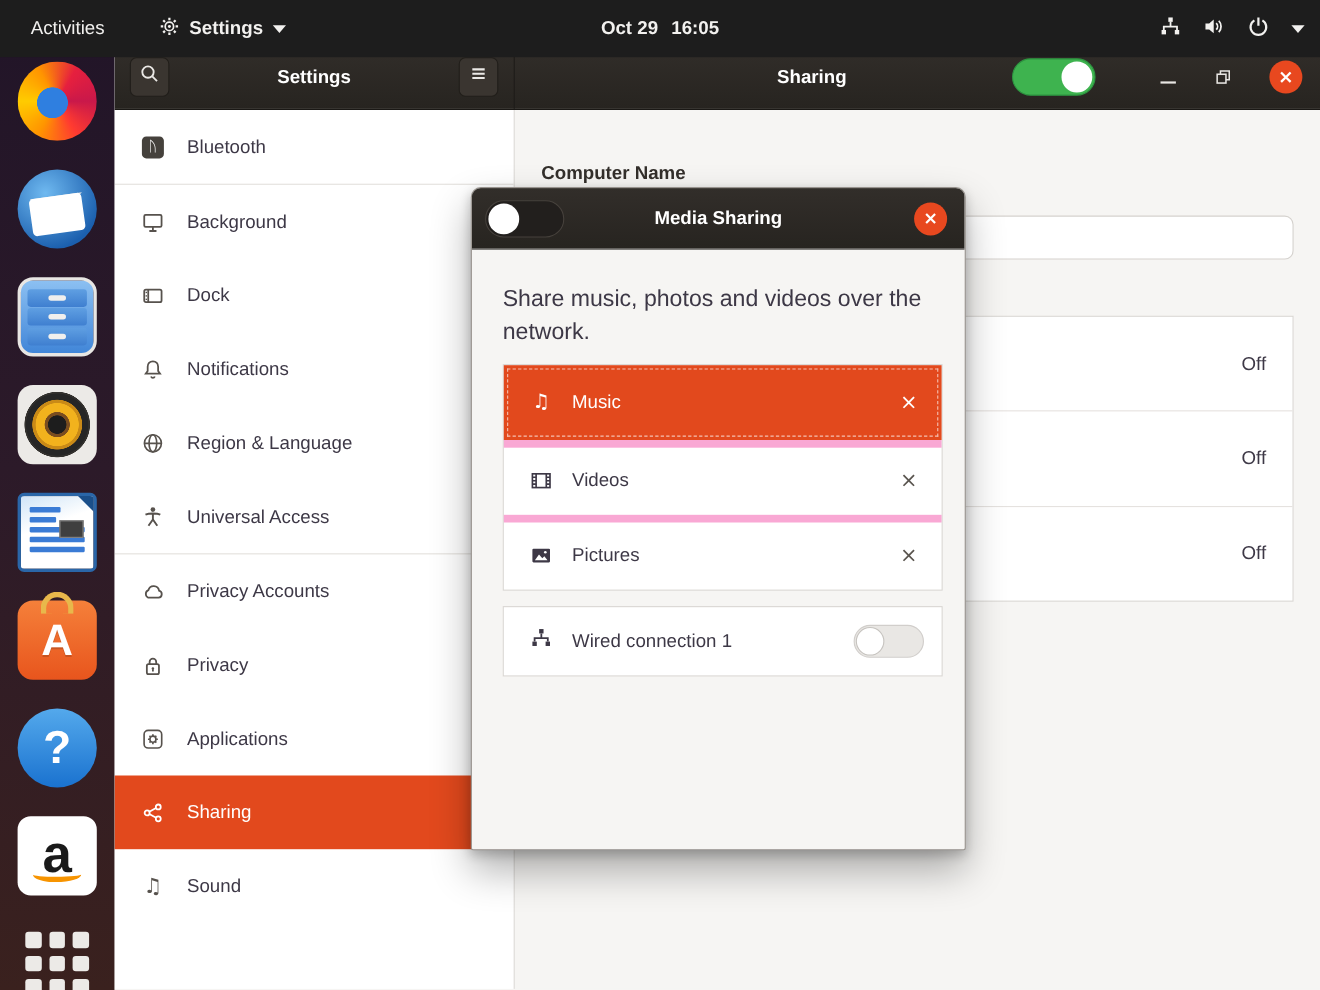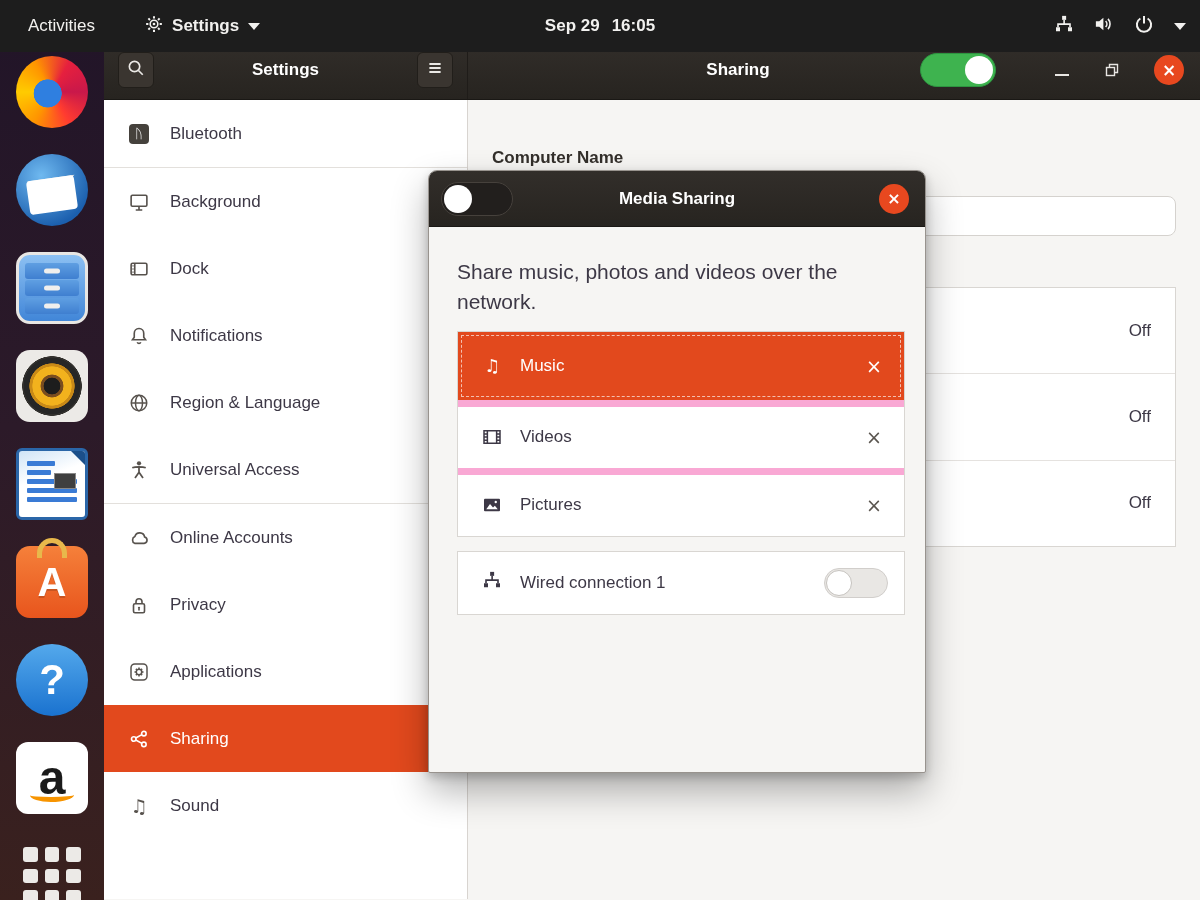--- a/index.html
+++ b/index.html
@@ -106,21 +106,21 @@
   .cn-input { position:absolute; left:24px; right:24px; top:96px; height:40px; background:#fff;
     border:1px solid #d5d2ce; border-radius:8px; font-size:16px; padding:0 12px; color:#3d3846; }
   .share-list { position:absolute; left:24px; right:24px; top:187px; height:260px; background:#fff;
     border:1px solid #d9d6d2; display:flex; flex-direction:column; }
   .share-row { flex:1; display:flex; align-items:center; justify-content:flex-end; padding-right:24px;
     color:#3d3846; font-size:17px; }
   .share-row + .share-row { border-top:1px solid #e5e2df; }
 
   
   .dialog {
-    position:absolute; left:428px; top:170px; width:498px; height:603px; z-index:60;
+    position:absolute; left:428px; top:170px; width:450px; height:603px; z-index:60;
     background:#f6f5f3; border:1px solid #98938e; border-radius:9px 9px 2px 2px;
     box-shadow:0 18px 36px rgba(0,0,0,.30), 0 4px 10px rgba(0,0,0,.2);
   }
   .dlg-header { height:56px; background:linear-gradient(180deg,#322e2a,#272420); border-bottom:1px solid #1a1815;
     border-radius:8px 8px 0 0; display:flex; align-items:center; position:relative; color:#fff; }
   .dlg-toggle { position:absolute; left:12px; width:72px; height:34px; border-radius:17px; background:#221f1d; border:1px solid #46413c; }
   .dlg-toggle .knob { position:absolute; left:2px; top:2px; width:28px; height:28px; border-radius:50%; background:#fff; }
   .dlg-title { width:100%; text-align:center; font-weight:bold; font-size:17px; }
   .dlg-close { position:absolute; right:16px; width:30px; height:30px; border-radius:50%; background:#e8481f;
     display:flex; align-items:center; justify-content:center; color:#fff; font-size:16px; font-weight:bold; }
@@ -154,21 +154,21 @@
           <circle cx="8" cy="8" r="1.2" fill="#f2f1ef" stroke="none"></circle>
         <g stroke-width="1.8">
             <path d="M8 1v2M8 13v2M1 8h2M13 8h2M3 3l1.4 1.4M11.6 11.6L13 13M13 3l-1.4 1.4M4.4 11.6L3 13"></path>
           </g>
       </svg>
     </span>
     <span>Settings</span>
     <span class="tri-down"></span>
   </div>
   <div class="clock">
-    <span>Sep 29</span>
+    <span>Oct 29</span>
     <span>16:05</span>
   </div>
   <div class="status">
     <span>
       <svg width="20" height="20" viewBox="0 0 16 16">
         <g fill="#f2f1ef">
             <rect x="6.5" y="1.5" width="3.2" height="3.2"></rect>
             <rect x="1.6" y="10.6" width="3.2" height="3.2"></rect>
             <rect x="11.2" y="10.6" width="3.2" height="3.2"></rect>
           </g>
@@ -342,21 +342,21 @@
         </span>
         <span>Universal Access</span>
       </div>
       <div class="side-sep"></div>
       <div class="side-item">
         <span class="sicon">
           <svg width="20" height="20" viewBox="0 0 16 16" fill="none" stroke="currentColor" stroke-width="1.3">
             <path d="M4.6 12.3h7.5a2.6 2.6 0 0 0 .4-5.1 4 4 0 0 0-7.8-.4 3 3 0 0 0-.1 5.5z"></path>
           </svg>
         </span>
-        <span>Online Accounts</span>
+        <span>Privacy Accounts</span>
       </div>
       <div class="side-item">
         <span class="sicon">
           <svg width="20" height="20" viewBox="0 0 16 16" fill="none" stroke="currentColor" stroke-width="1.3">
             <rect x="3.6" y="7" width="8.8" height="7.2" rx="1.2"></rect>
               <path d="M5.6 7V5.4a2.4 2.4 0 0 1 4.8 0V7"></path>
             <circle cx="8" cy="10.2" r="0.9" fill="currentColor" stroke="none"></circle>
               <path d="M8 10.8v1.6"></path>
           </svg>
         </span>

